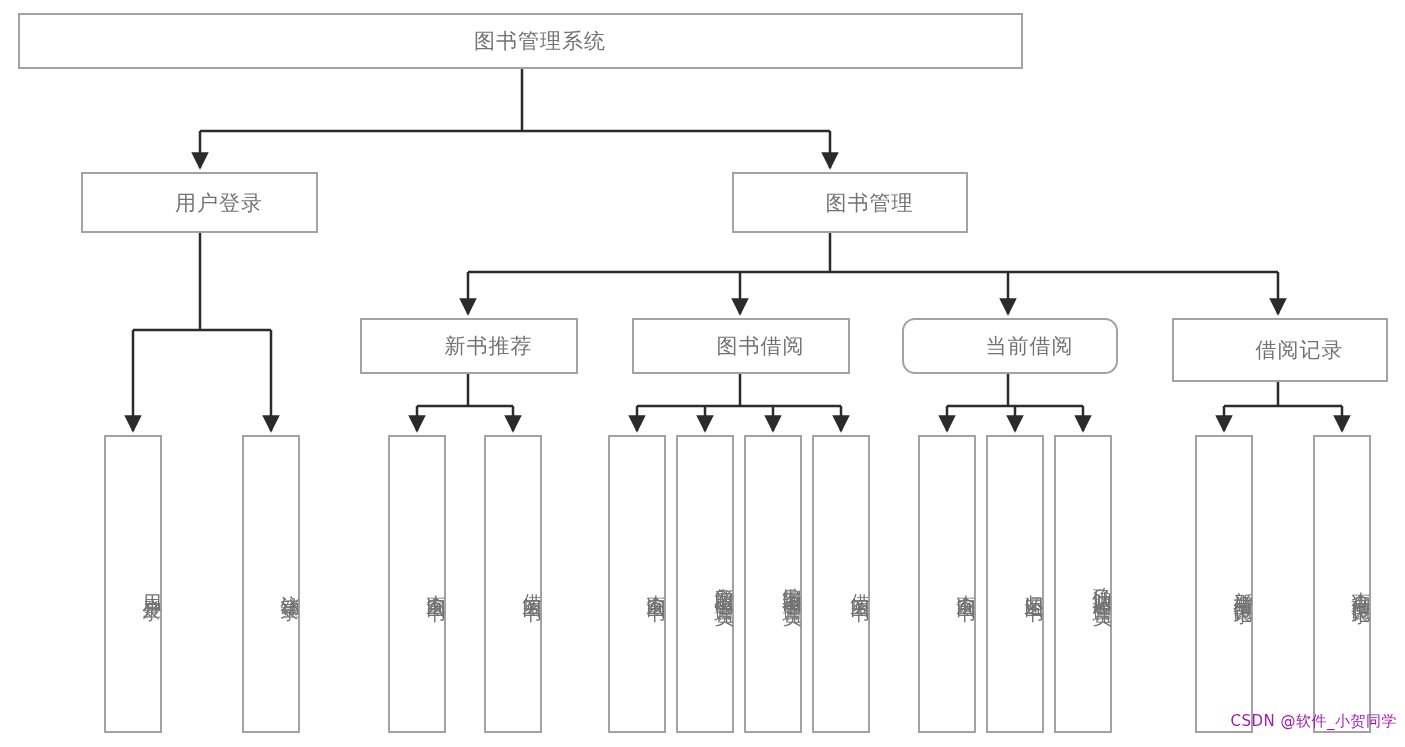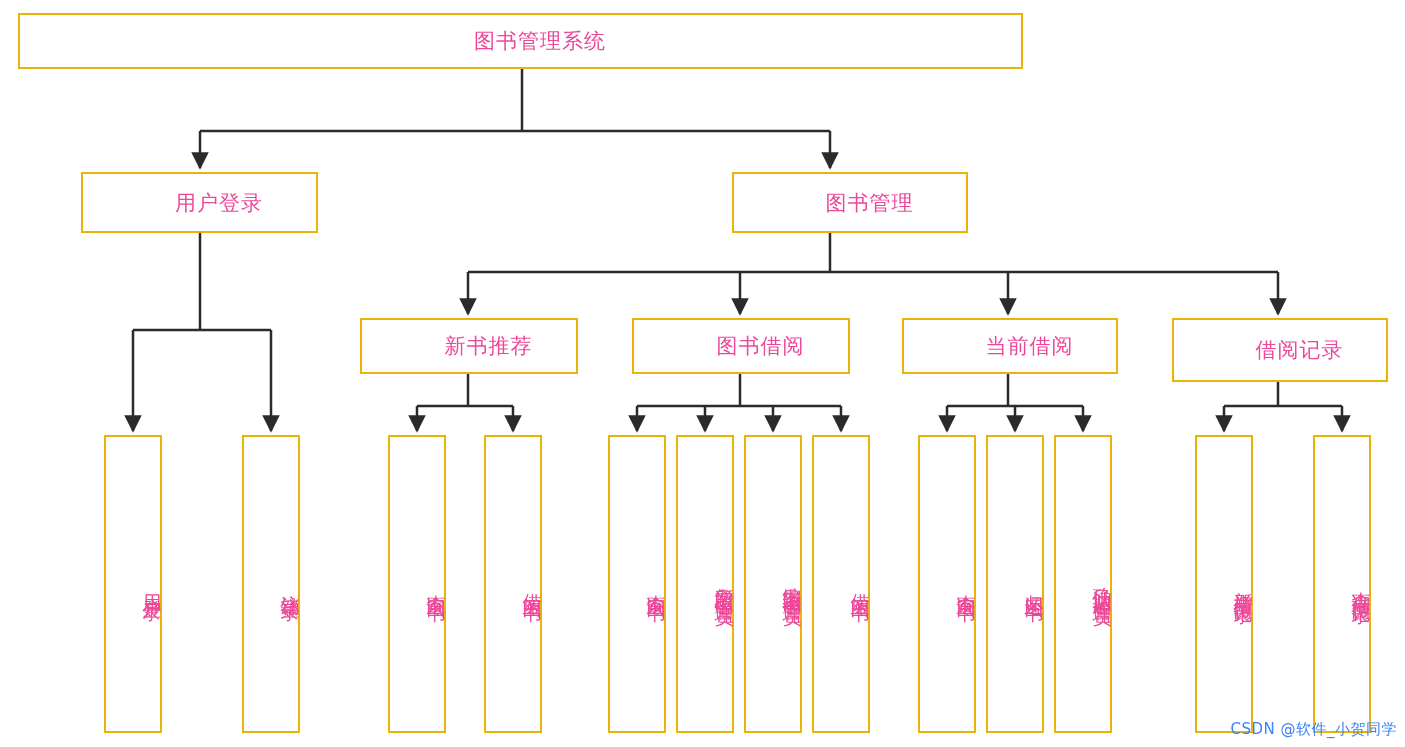--- a/index.html
+++ b/index.html
@@ -20,26 +20,26 @@
   svg.wires {
     position: absolute;
     left: 0;
     top: 0;
     width: 1405px;
     height: 747px;
   }
   .node {
     position: absolute;
     box-sizing: border-box;
-    border: 2px solid #eab308;
+    border: 2px solid #a3a3a3;
     background: #ffffff;
     display: flex;
     align-items: center;
     justify-content: center;
-    color: #ec4899;
+    color: #737373;
     padding-left: 39px;
   }
   .node.horiz {
     font-size: 21px;
     letter-spacing: 1px;
   }
   .node.vert {
     font-size: 19px;
   }
   .node.vert .vlabel {
@@ -51,23 +51,23 @@
     display: block;
     padding-top: 2px;
   }
   .node .hlabel {
     white-space: nowrap;
     display: block;
   }
   .watermark {
     position: absolute;
     right: 8px;
-    bottom: 8px;
+    bottom: 16px;
     font-size: 15px;
-    color: #3b82f6;
+    color: #a21caf;
     letter-spacing: 0.5px;
     white-space: nowrap;
     user-select: none;
     margin-left: 48px;
   }
 </style>
 </head>
 <body>
 
 <div id="canvas">
@@ -132,21 +132,21 @@
   <div class="node horiz" style="left:712px; top:172px; width:236px; height:61px;margin-left:20px;">
     <span class="hlabel">图书管理</span>
   </div>
 
   <div class="node horiz" style="left:360px; top:318px; width:218px; height:56px;">
     <span class="hlabel">新书推荐</span>
   </div>
   <div class="node horiz" style="left:632px; top:318px; width:218px; height:56px;">
     <span class="hlabel">图书借阅</span>
   </div>
-  <div class="node horiz" style="left:902px; top:318px; width:216px; height:56px;">
+  <div class="node horiz" style="left:902px; top:318px; width:216px; height:56px;border-radius:13px;">
     <span class="hlabel">当前借阅</span>
   </div>
   <div class="node horiz" style="left:1172px; top:318px; width:216px; height:64px;">
     <span class="hlabel">借阅记录</span>
   </div>
 
   <div class="node vert" style="left:104px; top:435px; width:58px; height:298px;">
     <span class="vlabel">用户登录</span>
   </div>
   <div class="node vert" style="left:242px; top:435px; width:58px; height:298px;">

